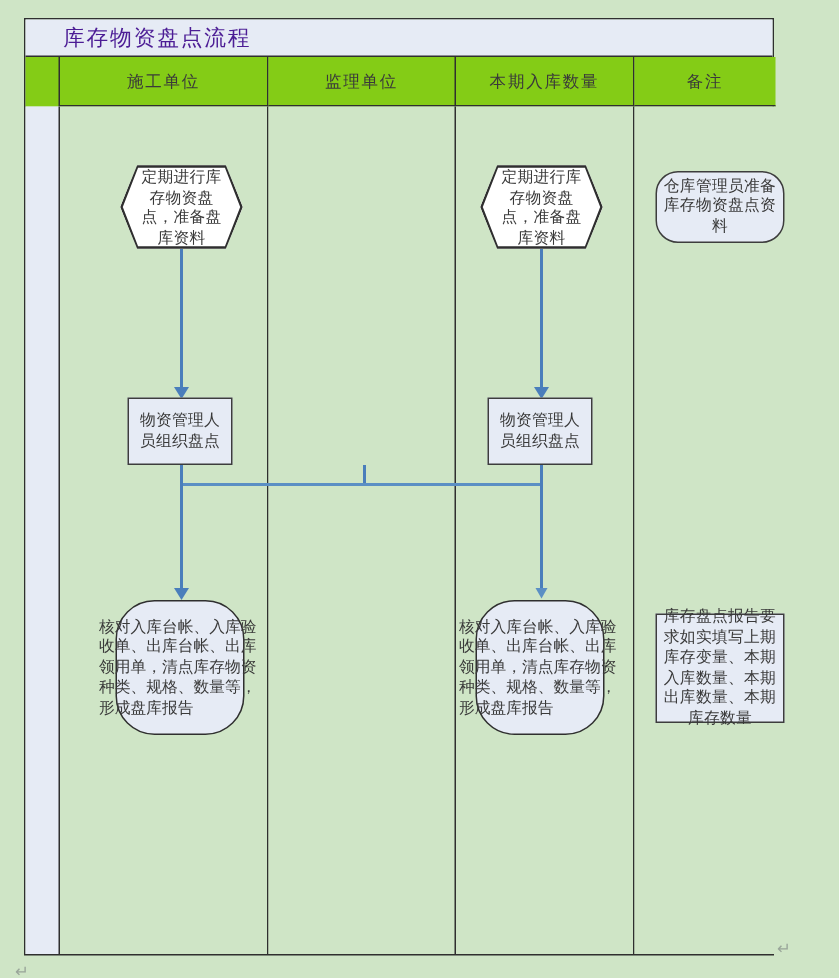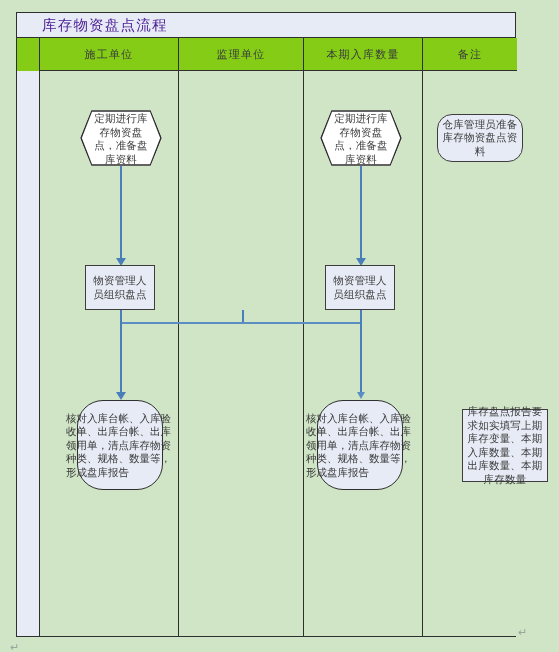--- a/index.html
+++ b/index.html
@@ -297,20 +297,20 @@
   <div class="arrow-down thin" style="left:357px; top:392px;"></div>
 
   <div class="round-box" style="left:77px; top:400px;">
     <div class="overflow-text">核对入库台帐、入库验收单、出库台帐、出库领用单，清点库存物资种类、规格、数量等，形成盘库报告</div>
   </div>
 
   <div class="round-box" style="left:317px; top:400px;">
     <div class="overflow-text">核对入库台帐、入库验收单、出库台帐、出库领用单，清点库存物资种类、规格、数量等，形成盘库报告</div>
   </div>
 
-  <div class="note-box" style="left:437px; top:409px; width:86px; height:73px;margin-left:25px;">
+  <div class="note-box" style="left:437px; top:409px; width:86px; height:73px;">
     <div class="shape-text">库存盘点报告要求如实填写上期库存变量、本期入库数量、本期出库数量、本期库存数量</div>
   </div>
 
 </div>
 
 <div class="pilcrow" style="left:518px; top:626px;">↵</div>
 <div class="pilcrow" style="left:10px; top:641px;">↵</div>
 
 </body></html>

